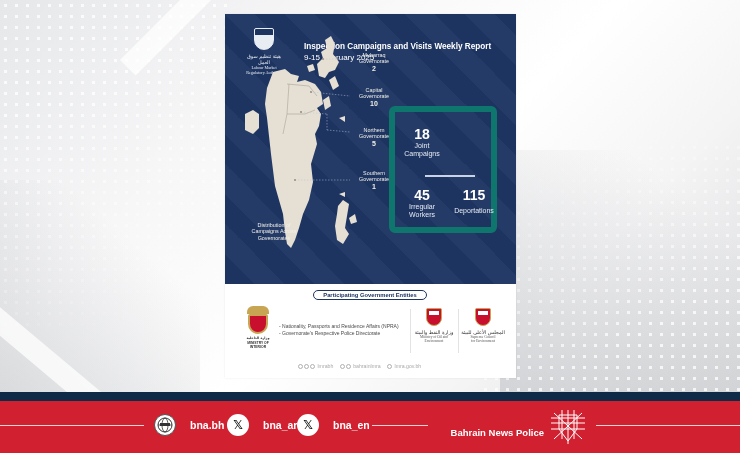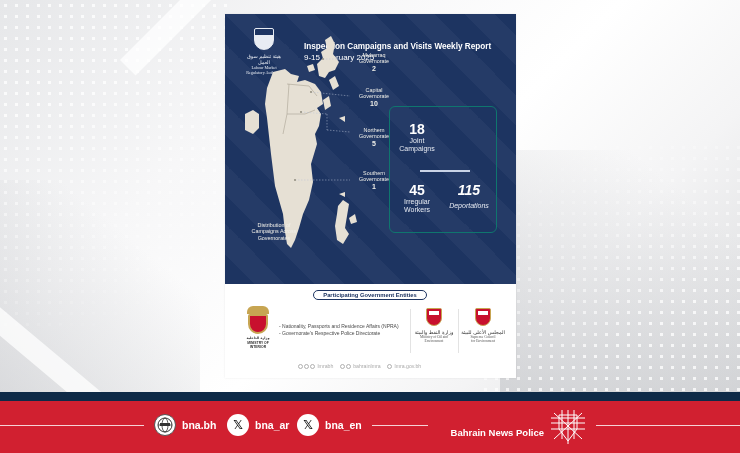--- a/index.html
+++ b/index.html
@@ -81,21 +81,21 @@
   }
   .gov-label .val { display:block; font-size: 7px; font-weight: bold; margin-top: 1px; }
   .dist-label {
     position: absolute; left: 18px; top: 208px; width: 62px; color: #f0efe8;
     font-size: 5.4px; text-align: center; line-height: 6.4px;
   }
 
   
   .stats {
     position: absolute; left: 164px; top: 92px; width: 108px; height: 127px;
-    border: 1px solid #0f766e; border-radius: 6px;
+    border: 6px solid #0f766e; border-radius: 6px;
   }
   .stat { position: absolute; width: 54px; text-align: center; color: #ffffff; }
   .stat .num { font-size: 14px; font-weight: bold; line-height: 16px; }
   .stat .lbl { font-size: 7px; line-height: 8px; color: #e6eaf2; }
   .stats .sep {
     position: absolute; left: 30px; top: 63px; width: 50px; height: 1.5px; background: #c9d3e6;
   }
 
   
   .entities-pill {
@@ -142,21 +142,21 @@
   .footer-navy { position: absolute; left: 0; top: 392px; width: 740px; height: 9px; background: #0e2a47; }
   .footer-red { position: absolute; left: 0; top: 401px; width: 740px; height: 52px; background: #d12030; }
   .footer-line { position: absolute; top: 425px; height: 1px; background: rgba(255,255,255,0.8); }
   .foot-item { position: absolute; top: 414px; height: 22px; display: flex; align-items: center; }
   .foot-circle {
     width: 22px; height: 22px; border-radius: 50%; background: #ffffff;
     display: flex; align-items: center; justify-content: center;
     color: #111; font-weight: bold; font-size: 12px; font-family: "DejaVu Sans", sans-serif;
   }
   .foot-circle.globe { background: #ffffff; border: 1.5px solid #555; }
-  .foot-text { color: #ffffff; font-weight: bold; font-size: 10.5px; margin-left: 6px; }
+  .foot-text { color: #ffffff; font-weight: bold; font-size: 10.5px; margin-left: 14px; }
   .bna-brand { position: absolute; left: 436px; top: 409px; width: 150px; height: 36px; }
   .bna-brand .ar { position: absolute; right: 42px; top: 0; color: #fff; font-weight: bold; font-size: 12px; font-family: "DejaVu Sans", sans-serif; white-space: nowrap; }
   .bna-brand .en { position: absolute; right: 42px; top: 18px; color: #fff; font-weight: bold; font-size: 9.5px; white-space: nowrap; }
   .bna-emblem { position: absolute; right: 0; top: 0; width: 36px; height: 36px; }
 </style>
 </head>
 <body>
 
 <div class="bg">
   <div class="shade-l"></div>
@@ -252,21 +252,21 @@
         <div class="num">18</div>
         <div class="lbl">Joint</div>
         <div class="lbl">Campaigns</div>
       </div>
       <div class="sep"></div>
       <div class="stat" style="left:0; top:75px;text-align:center;">
         <div class="num">45</div>
         <div class="lbl">Irregular</div>
         <div class="lbl">Workers</div>
       </div>
-      <div class="stat" style="left:52px; top:75px;font-style:italic;">
+      <div class="stat" style="left:52px; top:75px;">
         <div class="num">115</div>
         <div class="lbl" style="margin-top:4px;">Deportations</div>
       </div>
     </div>
   </div>
 
   <div class="entities-pill">Participating Government Entities</div>
 
   <div class="moi-logo">
     <div class="crown"></div>

